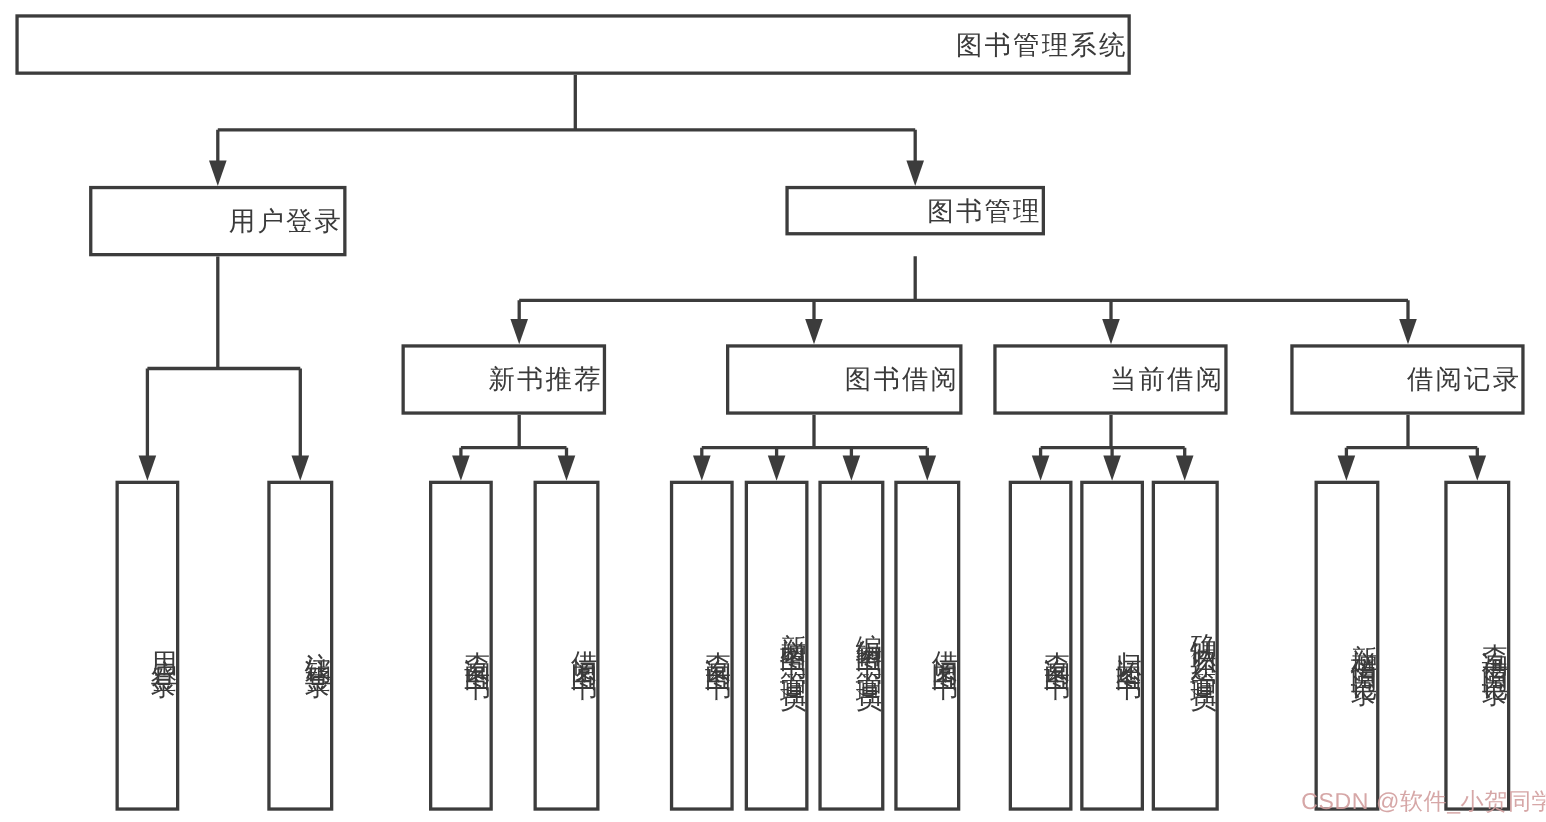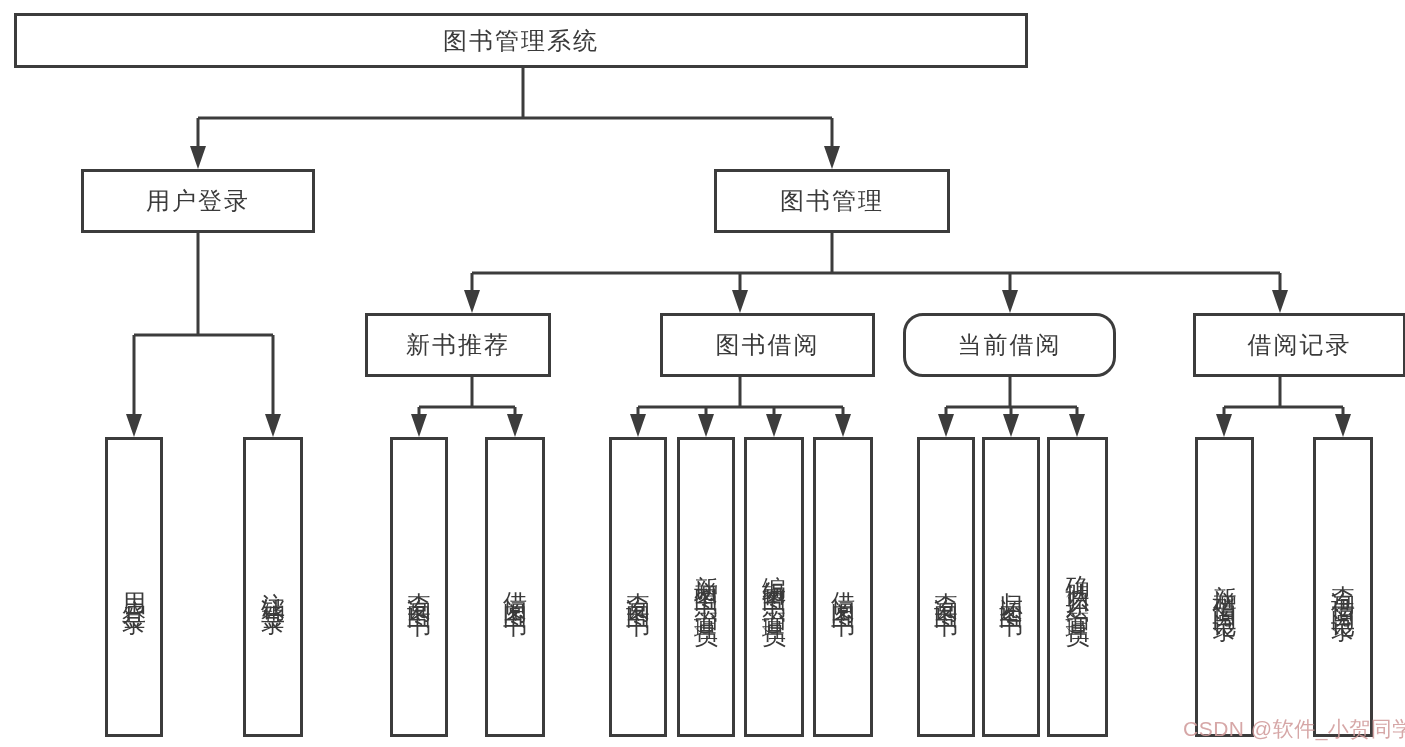--- a/index.html
+++ b/index.html
@@ -18,21 +18,21 @@
   .connector-layer{
     position:absolute;left:0;top:0;z-index:1;
   }
   .node{
     position:absolute;
     box-sizing:border-box;
     border:3px solid var(--line);
     background:var(--bg);
     display:flex;
     align-items:center;
-    justify-content:center;
+    justify-content:flex-end;
     z-index:2;
     color:var(--text);
   }
   .node .lbl{
     font-size:24px;
     letter-spacing:2px;
     white-space:nowrap;
   }
   .node.vert .lbl{
     writing-mode:vertical-lr;
@@ -85,33 +85,33 @@
       <polygon points="1216,414 1232,414 1224,437" fill="#3C3C3C"></polygon>
       <polygon points="1335,414 1351,414 1343,437" fill="#3C3C3C"></polygon>
     </svg>
   <div id="nodes">
       <div class="node" style="left: 14px; top: 13px; width: 1014px; height: 55px;">
         <span class="lbl">图书管理系统</span>
       </div>
       <div class="node" style="left: 81px; top: 169px; width: 234px; height: 64px;">
         <span class="lbl">用户登录</span>
       </div>
-      <div class="node" style="left: 714px; top: 169px; width: 236px; height: 64px;">
+      <div class="node" style="left: 714px; top: 169px; width: 236px; height: 45px;">
         <span class="lbl">图书管理</span>
       </div>
       <div class="node" style="left: 365px; top: 313px; width: 186px; height: 64px;">
         <span class="lbl">新书推荐</span>
       </div>
       <div class="node" style="left: 632px; top: 313px; width: 215px; height: 64px; margin-left: 28px;">
         <span class="lbl">图书借阅</span>
       </div>
-      <div class="node" style="left: 903px; top: 313px; width: 213px; height: 64px; border-radius: 20px;">
+      <div class="node" style="left: 903px; top: 313px; width: 213px; height: 64px;">
         <span class="lbl">当前借阅</span>
       </div>
-      <div class="node" style="left: 1173px; top: 313px; width: 213px; height: 64px; margin-left: 20px;">
+      <div class="node" style="left: 1173px; top: 313px; width: 213px; height: 64px;">
         <span class="lbl">借阅记录</span>
       </div>
       <div class="node vert" style="left: 105px; top: 437px; width: 58px; height: 300px;">
         <span class="lbl">用户登录</span>
       </div>
       <div class="node vert" style="left: 243px; top: 437px; width: 60px; height: 300px;">
         <span class="lbl">注销登录</span>
       </div>
       <div class="node vert" style="left: 390px; top: 437px; width: 58px; height: 300px;">
         <span class="lbl">查询图书</span>

